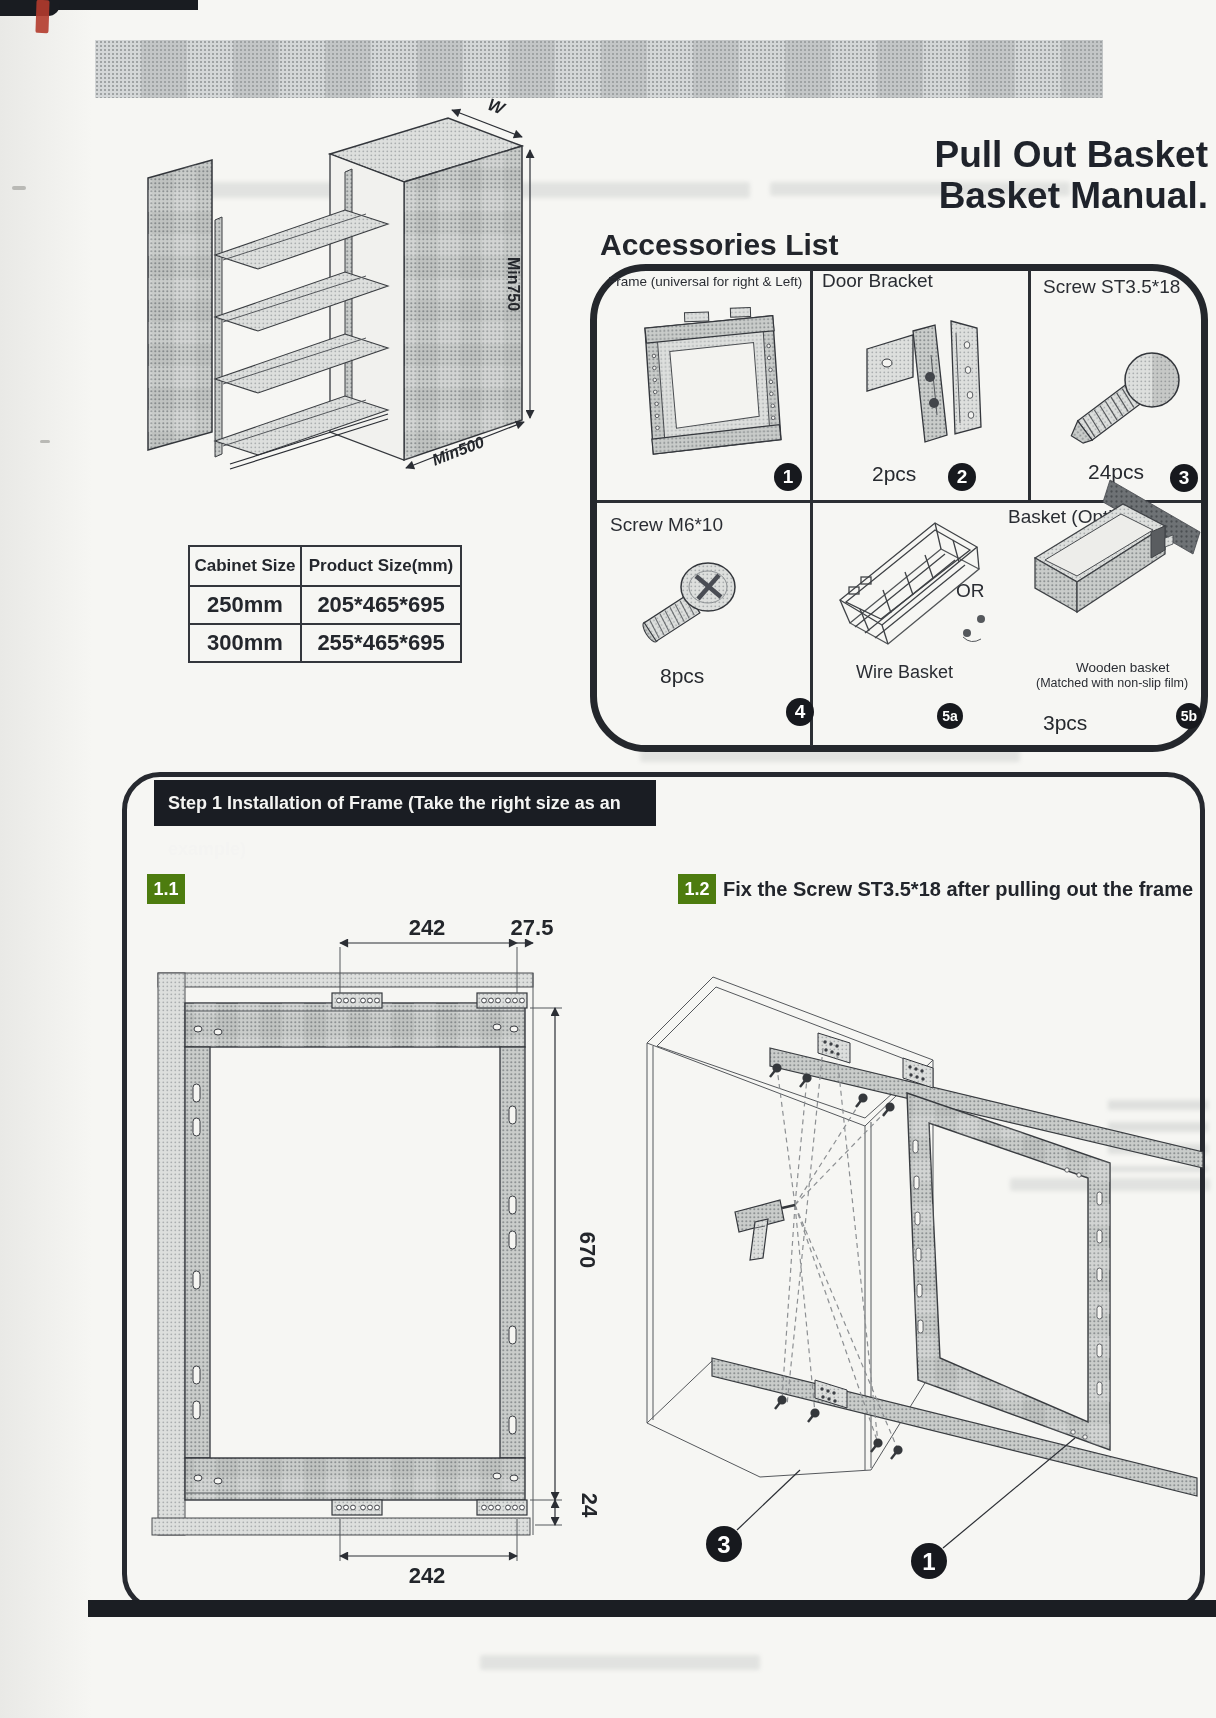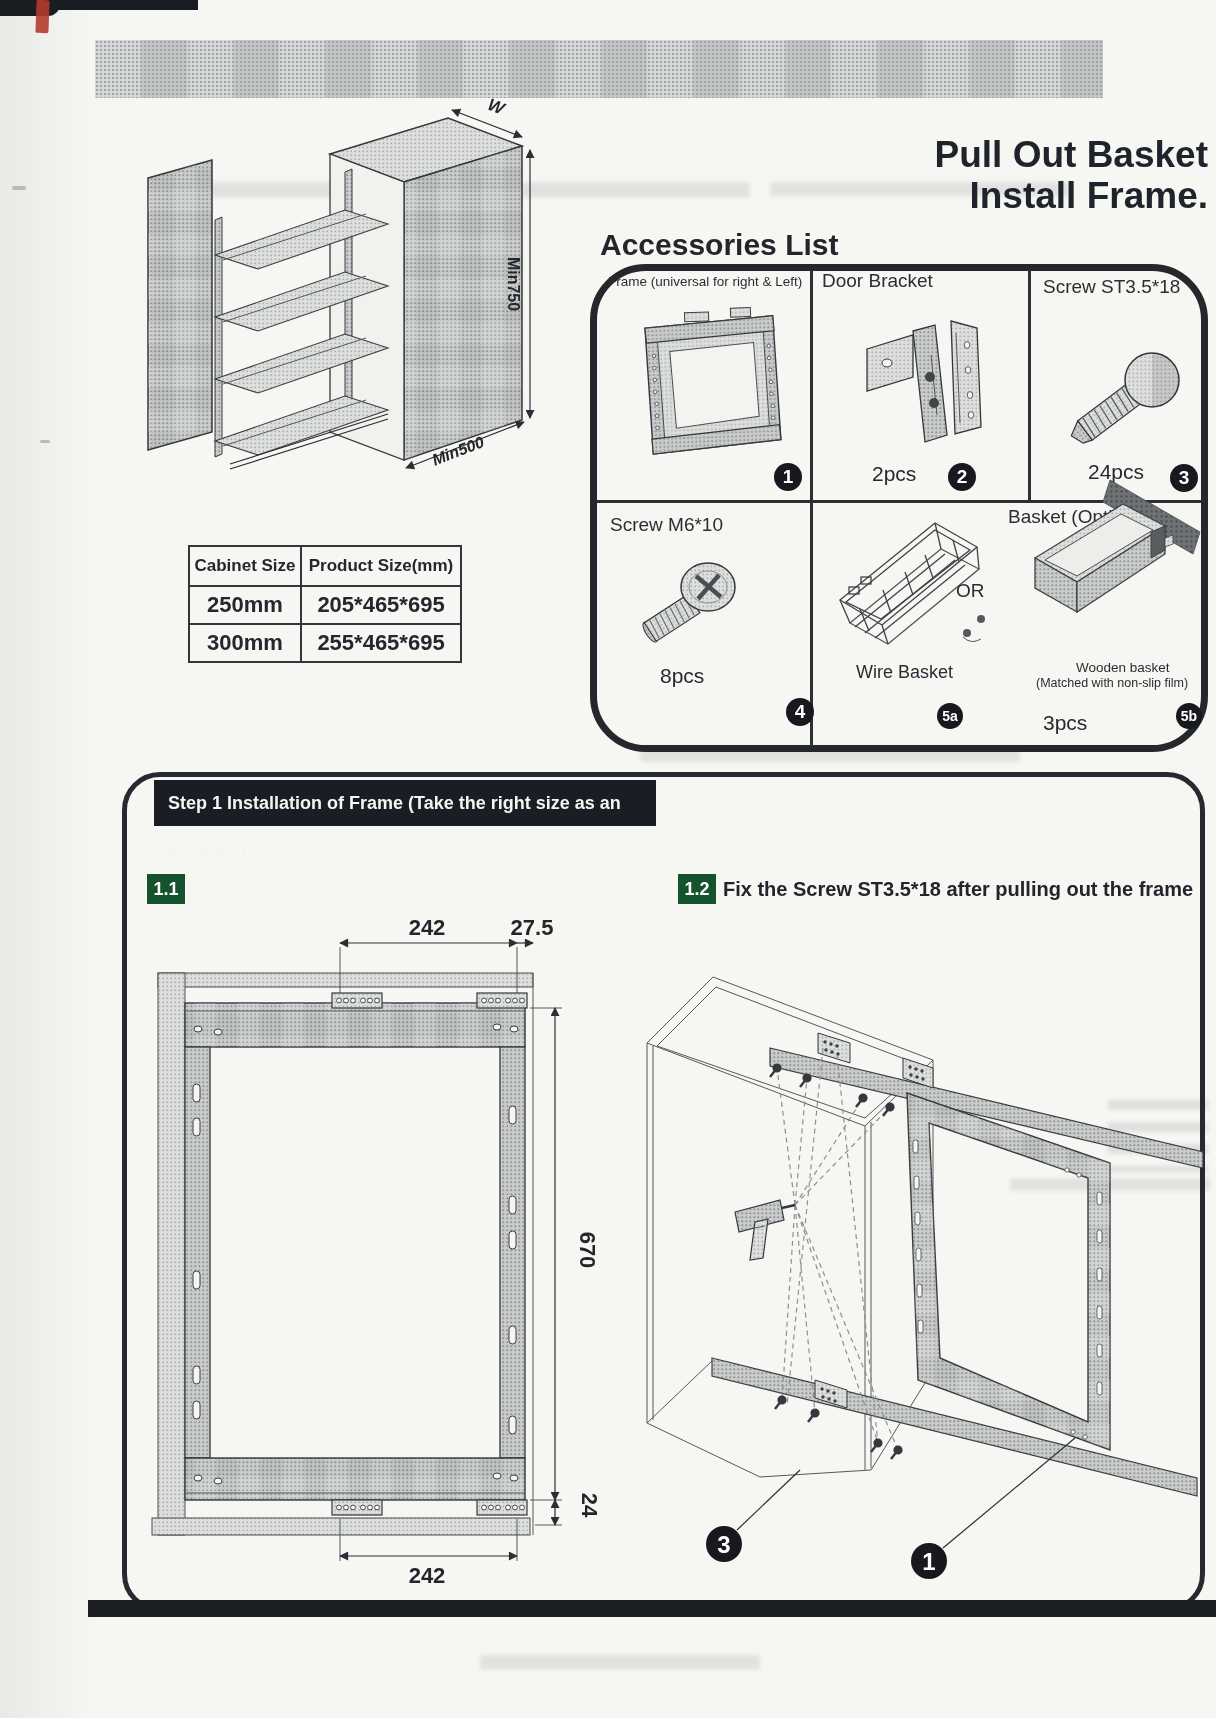--- a/index.html
+++ b/index.html
@@ -41,21 +41,21 @@
   .size-table td,.size-table th{border:2.5px solid #33363c;text-align:center;color:#24272d;
         background:transparent;padding:0;}
   .size-table th{height:38px;font-size:17px;font-weight:bold;}
   .size-table td{height:36px;font-size:22px;font-weight:bold;}
   .size-table col.c1{width:112px;} .size-table col.c2{width:160px;}
 
   .step-box{left:122px;top:772px;width:1083px;height:840px;border:5px solid #26292f;
         border-radius:38px;box-sizing:border-box;}
   .step-bar{left:154px;top:780px;width:502px;height:46px;background:#1a1d23;color:#f4f4f2;
         font-weight:bold;font-size:18px;line-height:46px;padding-left:14px;box-sizing:border-box;}
-  .sub-num{background:#14532d;color:#ffffff;font-weight:bold;font-size:18px;width:38px;height:30px;
+  .sub-num{background:#4d7c0f;color:#ffffff;font-weight:bold;font-size:18px;width:38px;height:30px;
         display:flex;align-items:center;justify-content:center;}
   .sub-text{font-weight:bold;font-size:20px;color:#22252b;white-space:nowrap;}
 
   svg{overflow:visible;}
   svg text{font-family:"Liberation Sans",sans-serif;fill:#23262b;}
   .dim-label{font-size:22px;font-weight:bold;}
   .iso-label{font-size:17px;font-weight:bold;font-style:italic;}
   .iso-label-v{font-size:16px;font-weight:bold;}
   .callout-num{font-size:24px;font-weight:bold;fill:#ffffff;}
   .ln{stroke:#2b2e34;stroke-width:1.2;fill:none;}
@@ -100,21 +100,21 @@
   <div class="abs top-banner"></div>
   <div class="abs ghost" style="left:150px;top:182px;width:600px;height:16px;"></div>
   <div class="abs ghost" style="left:770px;top:182px;width:300px;height:14px;"></div>
   <div class="abs ghost" style="left:640px;top:748px;width:380px;height:14px;"></div>
   <div class="abs ghost-lines" style="left:1108px;top:1100px;width:100px;height:72px;"></div>
   <div class="abs ghost" style="left:1010px;top:1178px;width:200px;height:13px;"></div>
   <div class="abs ghost" style="left:480px;top:1655px;width:280px;height:15px;"></div>
 
   <div class="abs page-title">
     <div>Pull Out Basket</div>
-    <div>Install Frame.</div>
+    <div>Basket Manual.</div>
   </div>
 
   <svg class="abs" style="left:130px;top:102px;" width="410" height="378" viewBox="0 0 410 378">
 
     <polygon points="18,76 82,58 82,330 18,348" fill="url(#ht2)" stroke="#34373c" stroke-width="1.5"></polygon>
     <polygon points="18,76 82,58 82,330 18,348" fill="url(#chk)"></polygon>
 
     <polygon points="200,52 318,16 392,44 274,80" fill="url(#ht1)" stroke="#34373c" stroke-width="1.5"></polygon>
     <polygon points="274,80 392,44 392,318 274,358" fill="url(#ht2)" stroke="#34373c" stroke-width="1.5"></polygon>
     <polygon points="274,80 392,44 392,318 274,358" fill="url(#chk)"></polygon>

